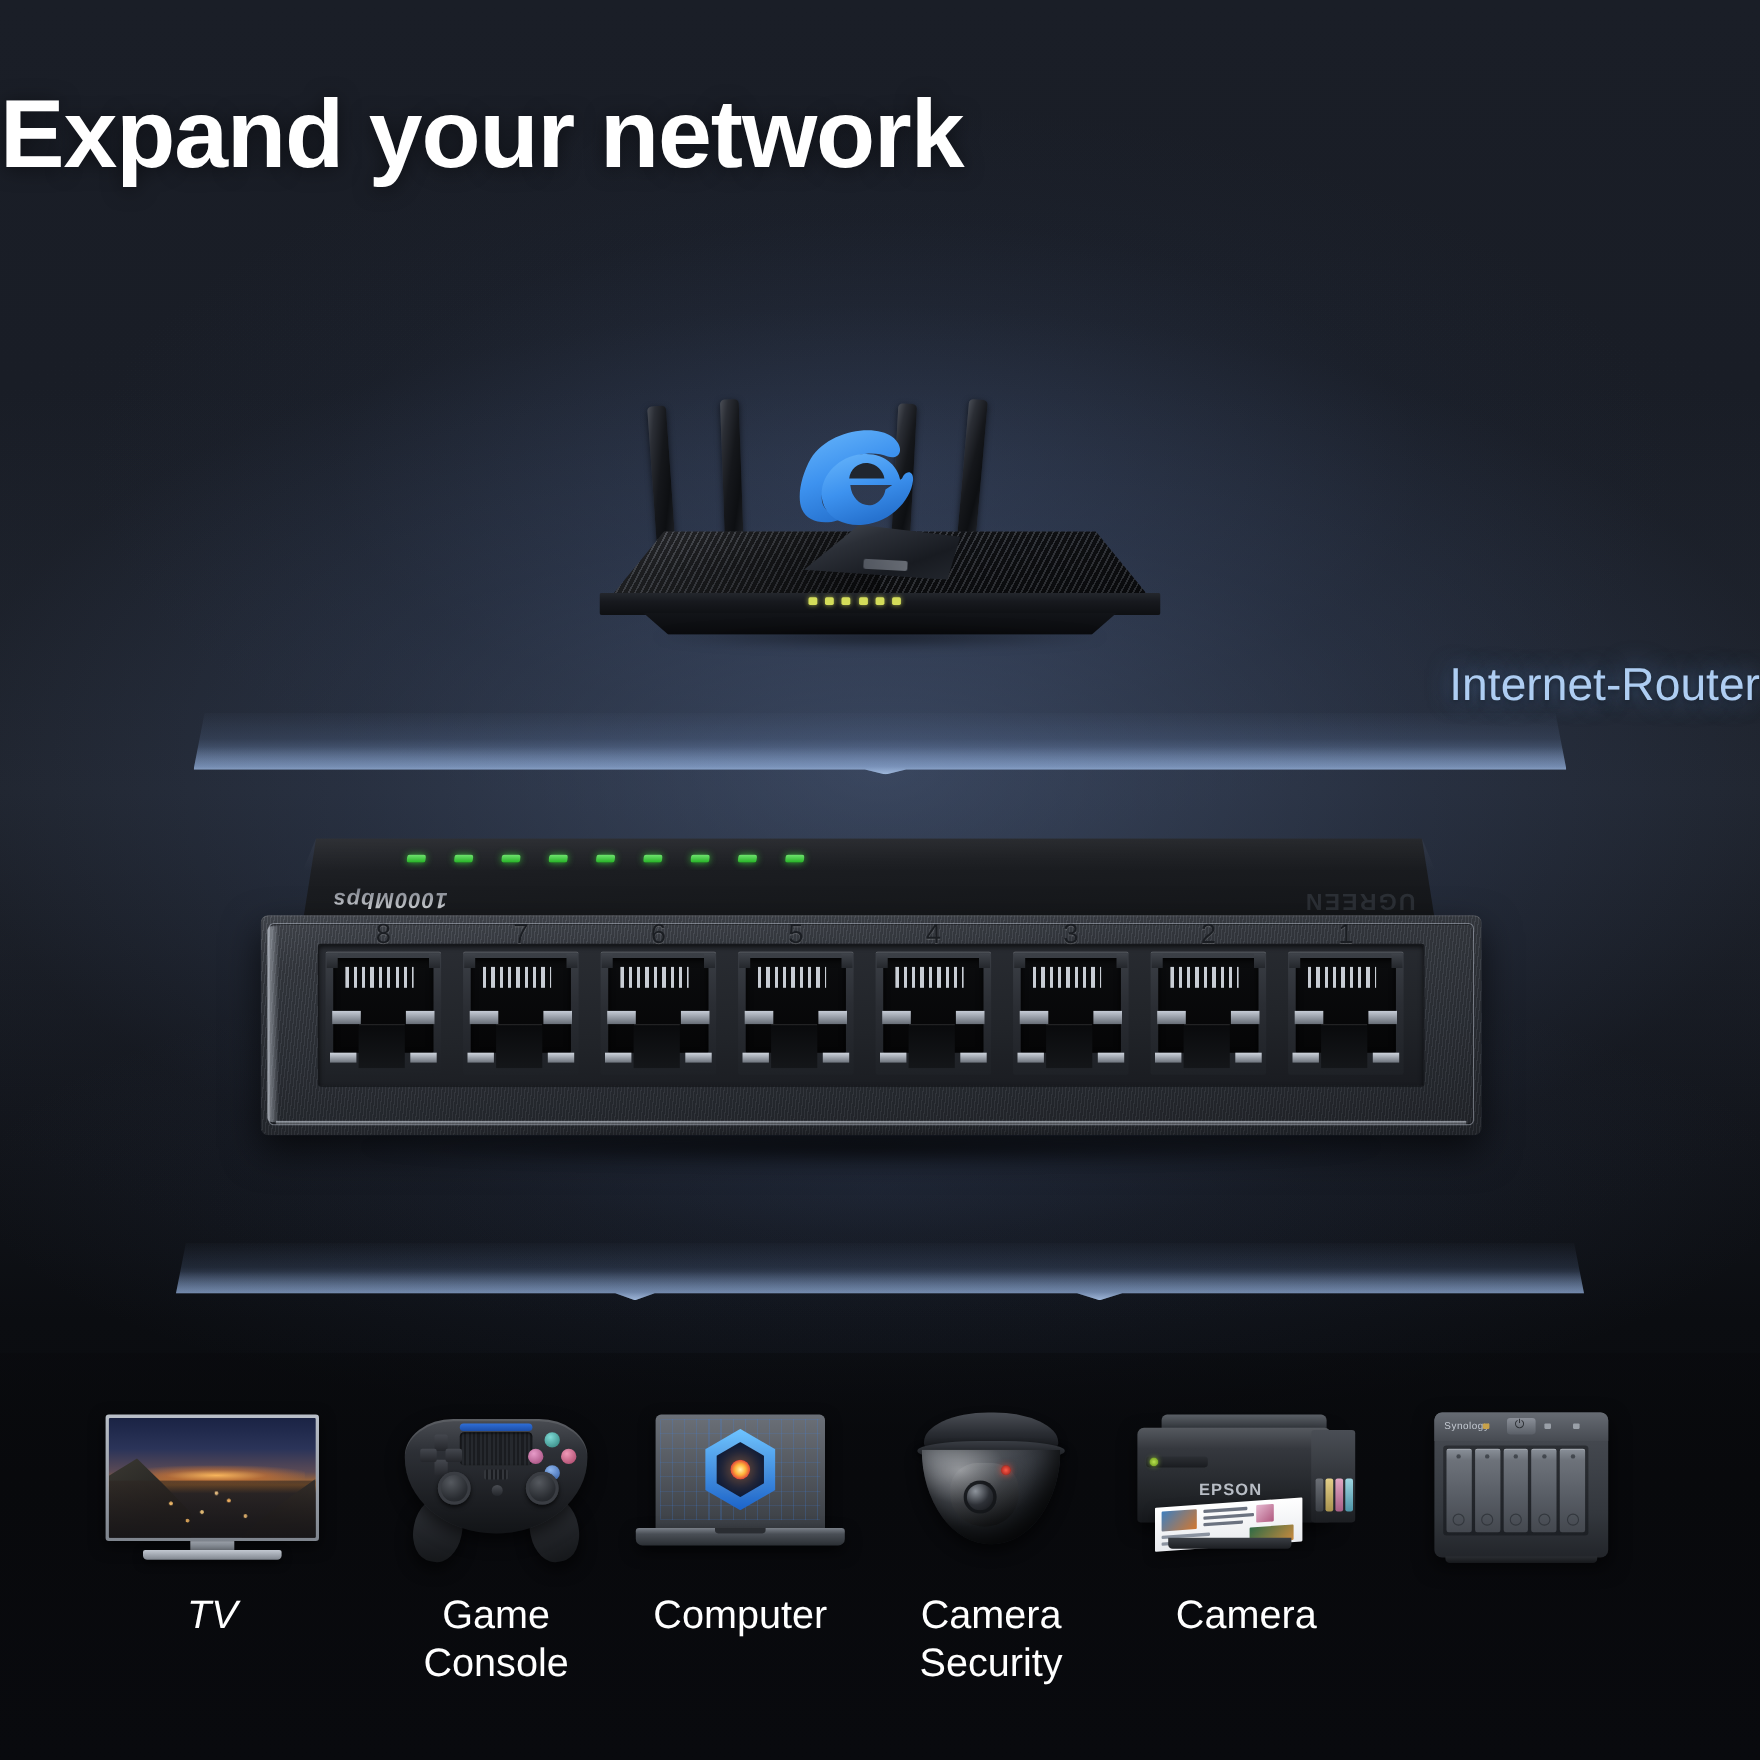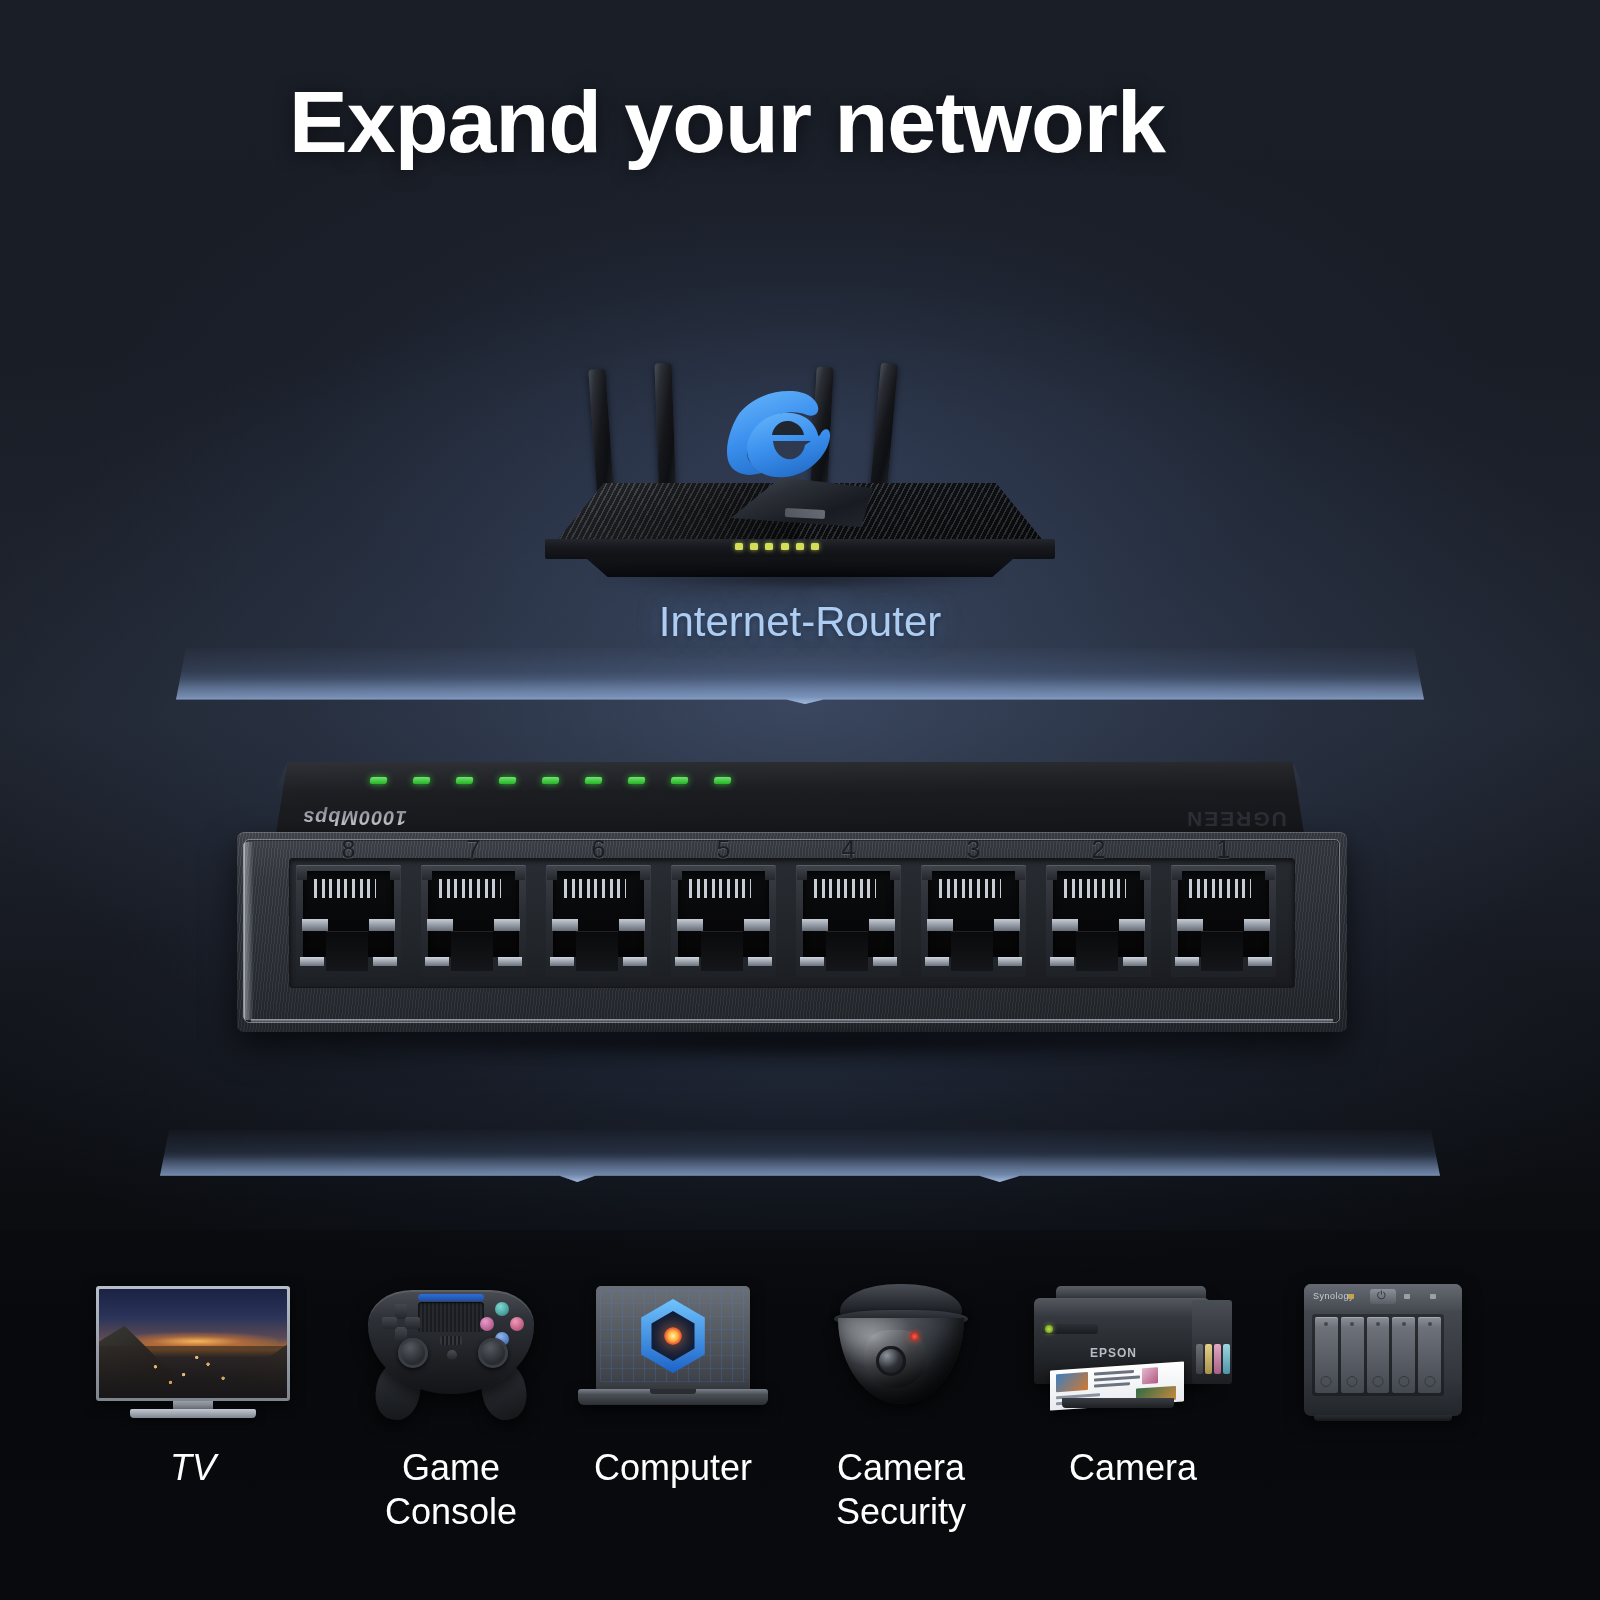--- a/index.html
+++ b/index.html
@@ -18,21 +18,21 @@
       radial-gradient(ellipse 1100px 300px at 800px 1080px, rgba(70,90,130,0.22) 0%, rgba(12,14,19,0) 75%),
       linear-gradient(180deg,#1a1e27 0%,#191d26 22%,#20252f 45%,#14171e 62%,#0b0d11 75%,#08090c 100%);
     overflow:hidden;
   }
   #stage:after {
     content:""; position:absolute; left:0; right:0; top:1230px; bottom:0;
     background:linear-gradient(180deg,rgba(8,9,12,0.45) 0%,#08090c 30%,#090a0e 100%);
   }
 
   
-  .header { position:absolute; top:0; left:0; width:1454px; text-align:center; z-index:6;}
+  .header { position:absolute; top:0; left:0; width:1454px; z-index:6;}
   .title {
     font-size:88px; font-weight:bold; color:#ffffff; letter-spacing:-1px;
     margin-top:78px; line-height:1.0;
     text-shadow:0 2px 18px rgba(0,0,0,0.5);
   }
   .subtitle {
     margin-top:30px; font-size:43px; color:#f2f4f8; line-height:1.26; font-weight:400;
     text-shadow:0 2px 12px rgba(0,0,0,0.45);
   }
 
@@ -331,21 +331,21 @@
   .pr { position:absolute; left:26px; top:18px; width:198px; height:128px; }
   .pr-lid { position:absolute; left:22px; top:0; width:150px; height:14px;
     background:linear-gradient(180deg,#5a5f66,#34383e); border-radius:5px 5px 0 0; }
   .pr-body { position:absolute; left:0; top:12px; width:176px; height:86px;
     background:linear-gradient(180deg,#55595f 0%,#35383e 22%,#222529 70%,#16181c 100%);
     border-radius:6px 6px 3px 3px; box-shadow:0 6px 16px rgba(0,0,0,0.6); }
   .pr-panel { position:absolute; left:8px; top:26px; width:56px; height:10px;
     background:linear-gradient(180deg,#2c2f34,#1a1c20); border-radius:3px; }
   .pr-pwr { position:absolute; left:11px; top:27px; width:8px; height:8px; border-radius:50%;
     background:radial-gradient(circle,#b9e24e,#5f8a16); box-shadow:0 0 5px rgba(170,220,70,0.7); }
-  .pr-brand { position:absolute; left:56px; top:48px; font-size:12px; letter-spacing:1px;
+  .pr-brand { position:absolute; left:56px; top:48px; font-size:15px; letter-spacing:1px;
     color:#b8bdc5; font-weight:bold; }
   .pr-tank { position:absolute; right:0; top:14px; width:40px; height:84px;
     background:linear-gradient(180deg,#4a4e55,#1c1e22); border-radius:3px; }
   .pr-ink { position:absolute; bottom:10px; width:7px; height:30px; border-radius:2px; }
   .pr-paper { position:absolute; left:16px; top:80px; width:134px; height:40px;
     background:linear-gradient(180deg,#ffffff,#e8eaee); border-radius:1px; transform:skewY(-4deg);
     box-shadow:0 4px 10px rgba(0,0,0,0.55); }
   .pr-paper i { position:absolute; border-radius:1px; }
   .pr-tray { position:absolute; left:28px; top:112px; width:112px; height:10px;
     background:linear-gradient(180deg,#3a3e44,#1c1e22); border-radius:0 0 4px 4px; }
@@ -416,21 +416,21 @@
       <div class="r-led" style="left:205px;"></div>
       <div class="r-led" style="left:220px;"></div>
       <div class="r-led" style="left:236px;"></div>
       <div class="r-led" style="left:251px;"></div>
       <div class="r-led" style="left:266px;"></div>
       <div class="r-base"></div>
     </div>
     <div class="r-shadow"></div>
   </div>
 
-  <div class="caption" style="top:598px;">Internet-Router</div>
+  <div class="caption" style="top:598px;text-align:right;">Internet-Router</div>
 
   <div class="band" style="left:176px; top:648px; width:1248px; height:56px;
               clip-path:polygon(0.8% 0%, 99.2% 0%, 100% 92%, 51.9% 92%, 50.4% 100%, 48.9% 92%, 0% 92%);">
     <div class="band-inner"></div>
   </div>
   <div class="band" style="left:176px; top:648px; width:1248px; height:56px;
               clip-path:polygon(0.8% 0%, 99.2% 0%, 100% 92%, 51.9% 92%, 50.4% 100%, 48.9% 92%, 0% 92%);
               background:linear-gradient(180deg,rgba(140,170,215,0) 55%,rgba(170,198,238,0.30) 88%,rgba(190,214,245,0.55) 100%);"></div>
 
   <div class="switch-wrap">

